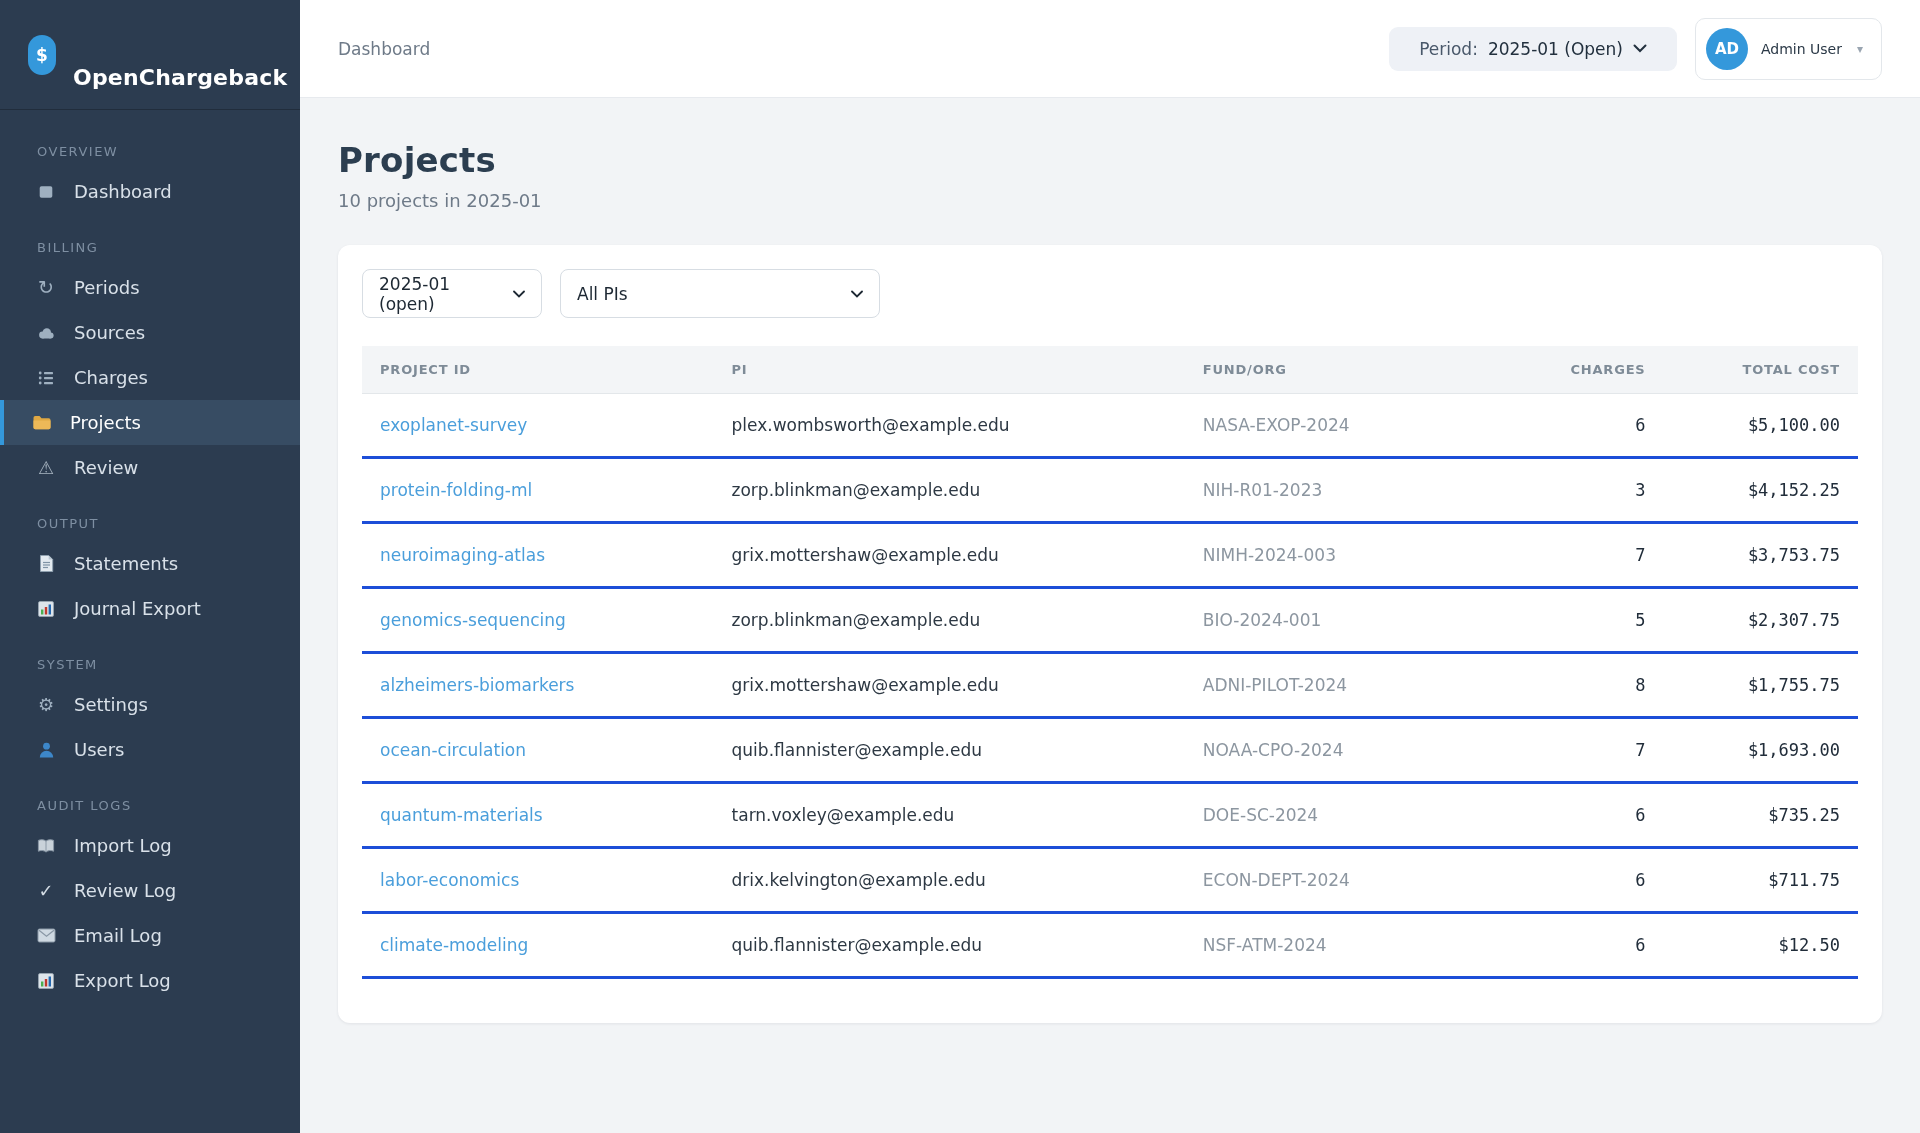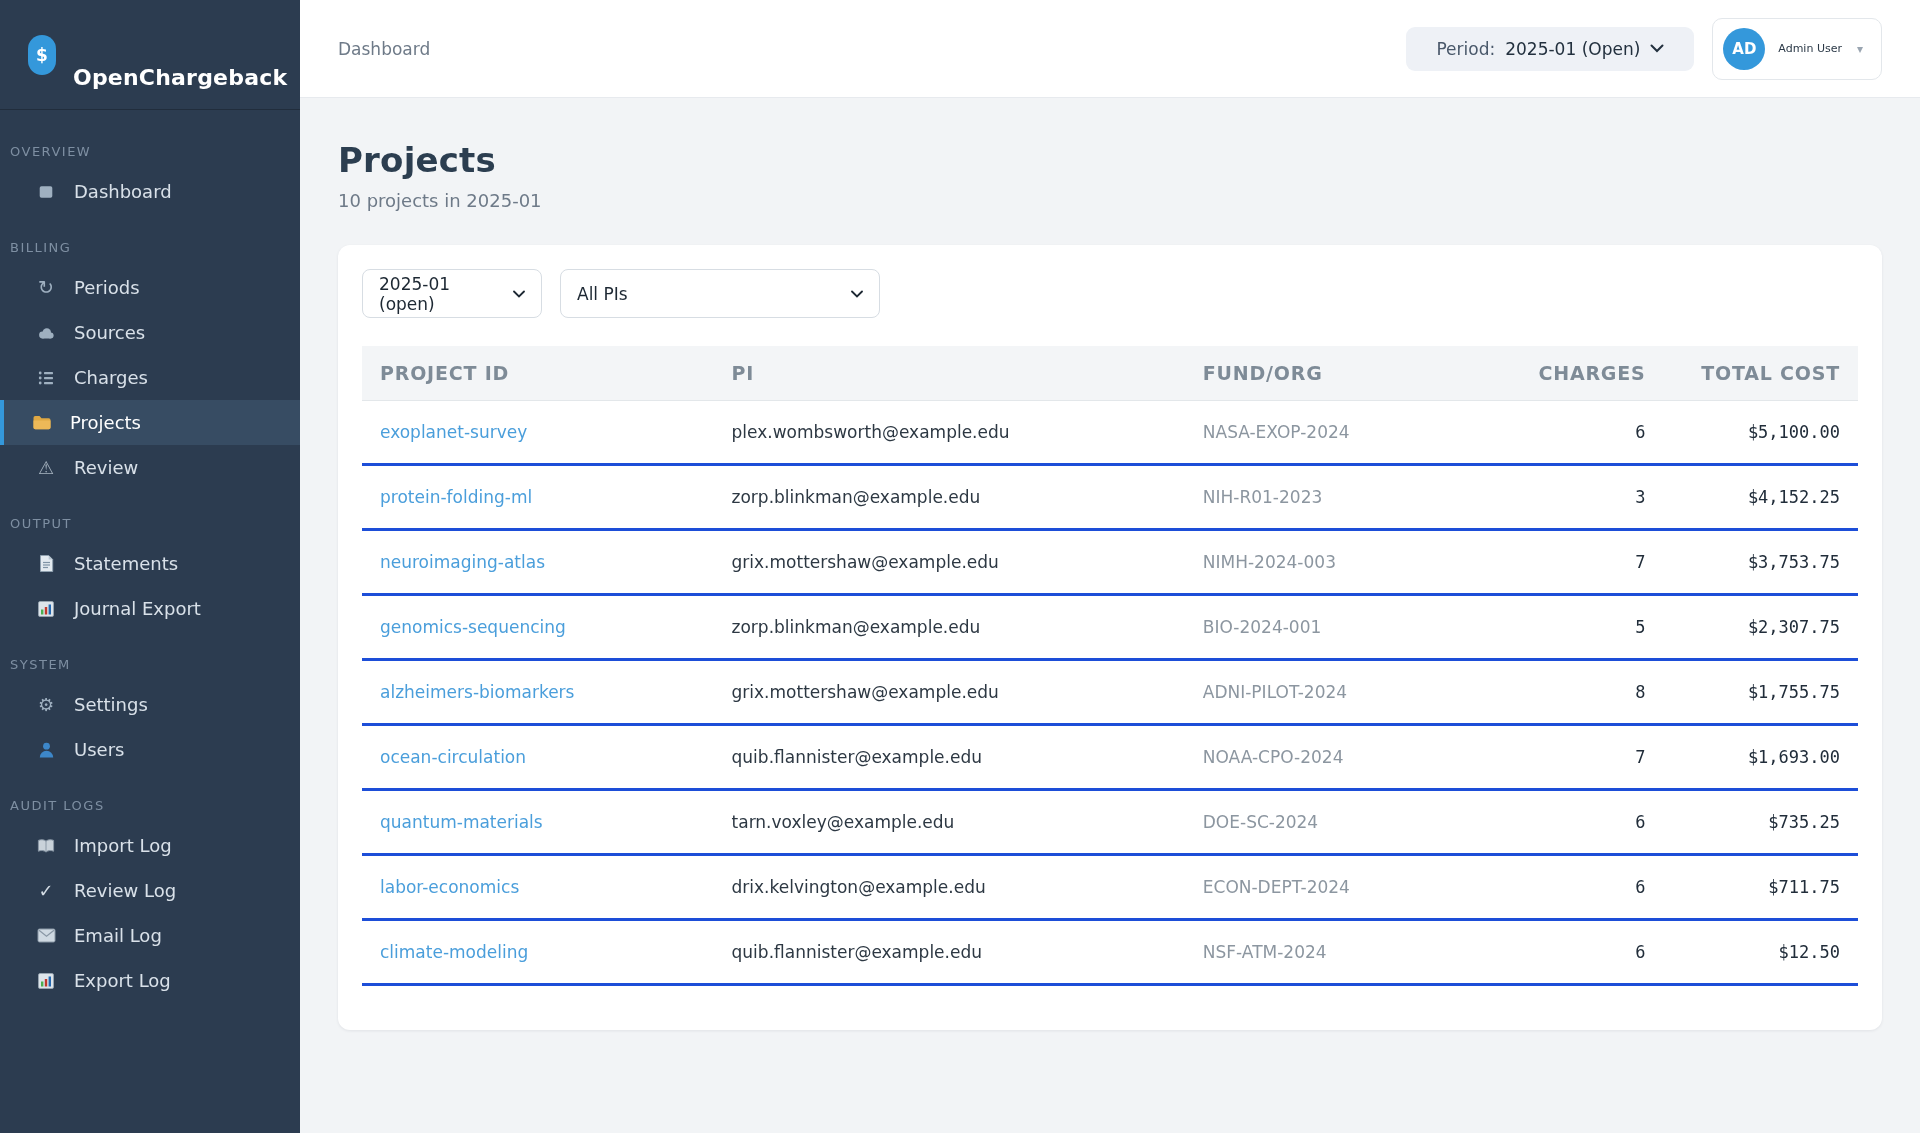--- a/index.html
+++ b/index.html
@@ -26,21 +26,21 @@
   .logo {
     width: 28px; height: 40px; border-radius: 14px;
     background: var(--accent, #3498db);
     color: #fff; font-weight: bold; font-size: 17px;
     display: flex; align-items: center; justify-content: center;
     flex: none;
   }
   .brand-name { color: #ffffff; font-weight: bold; font-size: 22px; letter-spacing: 0.2px; margin-top: 45px; }
   .nav { padding-top: 8px; overflow: hidden; }
   .section-label {
-    padding: 0 0 0 10px; margin: 26px 0 10px 0;
+    padding: 0 0 0 37px; margin: 26px 0 10px 0;
     font-size: 13px; letter-spacing: 1.5px;
     color: #7e8fa2; text-transform: uppercase;
   }
   .nav-item {
     display: flex; align-items: center; gap: 16px;
     height: 45px; padding-left: 30px; cursor: pointer;
     border-left: 4px solid transparent;
     font-size: 18px; color: #d9e1e9;
   }
   .nav-item .ni {
@@ -78,21 +78,21 @@
     display: flex; align-items: center; gap: 13px;
     background: #ffffff; border: 1px solid #e3e7eb; border-radius: 10px;
     padding: 9px 18px 9px 10px; cursor: pointer;
   }
   .avatar {
     width: 42px; height: 42px; border-radius: 50%;
     background: var(--accent, #3498db); color: #fff;
     font-size: 15px; font-weight: bold;
     display: flex; align-items: center; justify-content: center; flex: none;
   }
-  .user-name { font-size: 11px; color: #2b3947; font-weight: 500; }
+  .user-name { font-size: 14px; color: #2b3947; font-weight: 500; }
   .user-caret { color: #9aa5b1; font-size: 12px; margin-left: 2px; }
 
   
   .main { flex: 1; padding: 42px 38px 0 38px; overflow: hidden; }
   h1.page-title { font-size: 34px; color: #2c3e50; letter-spacing: 0.2px; }
   .page-subtitle { margin-top: 10px; font-size: 18px; color: #6e7a88; }
 
   .card {
     margin-top: 34px; background: #ffffff; border-radius: 12px;
     box-shadow: 0 1px 3px rgba(20,30,45,0.08);
@@ -105,21 +105,21 @@
     height: 49px; padding: 0 16px; font-size: 17px; color: #1d2833;
     cursor: pointer;
   }
   .select.sel-period { width: 180px; }
   .select.sel-pi { width: 320px; }
   .select svg { flex: none; margin-left: 12px; }
 
   table.projects { width: 100%; border-collapse: collapse; table-layout: fixed; }
   thead th {
     background: #f3f5f7; color: #7e8b97;
-    font-size: 19px; letter-spacing: 0.8px; text-align: left;
+    font-size: 13px; letter-spacing: 0.8px; text-align: left;
     padding: 16px 18px; border-bottom: 1px solid #e3e7ea;
     font-weight: bold; text-transform: uppercase;
   }
   thead th.num, tbody td.num { text-align: right; }
   tbody td {
     padding: 21px 18px; font-size: 17px;
     border-bottom: 3px solid #1d4ed8; color: #2d3843;
     overflow: hidden; white-space: nowrap;
   }
   td.c-project a { color: var(--link, #4a9edb); text-decoration: none; cursor: pointer; }

